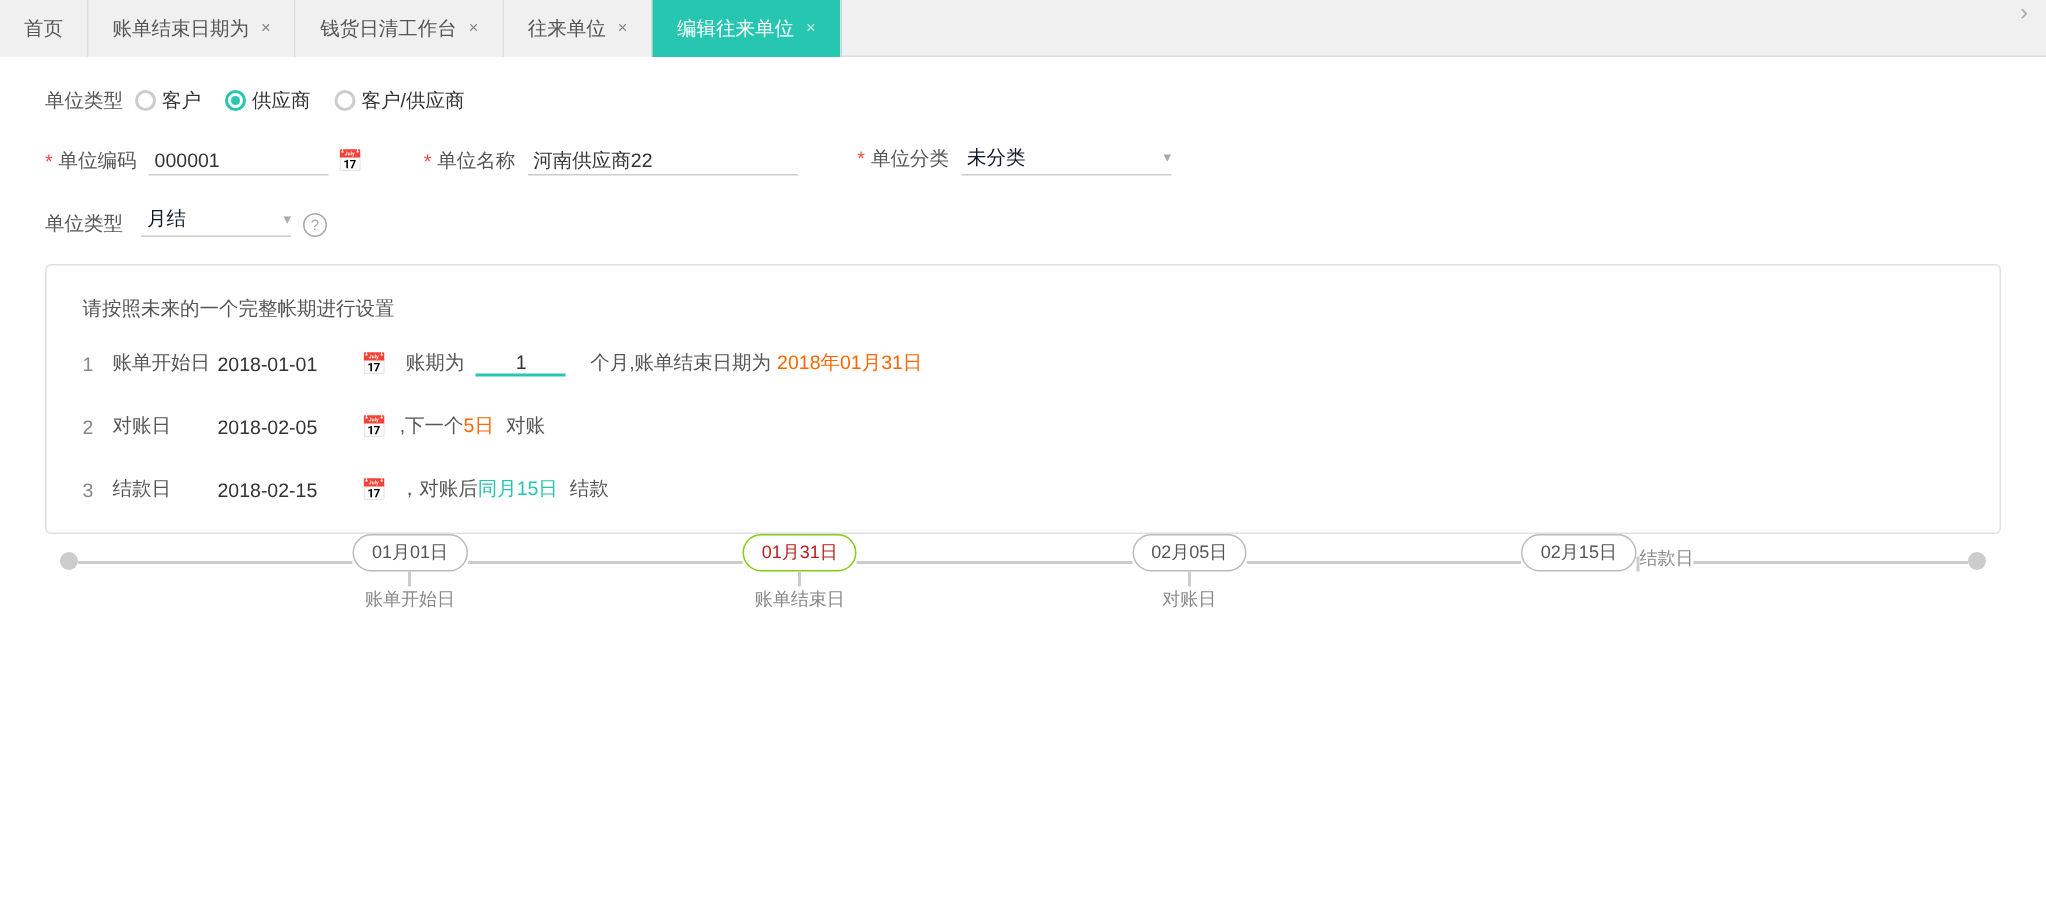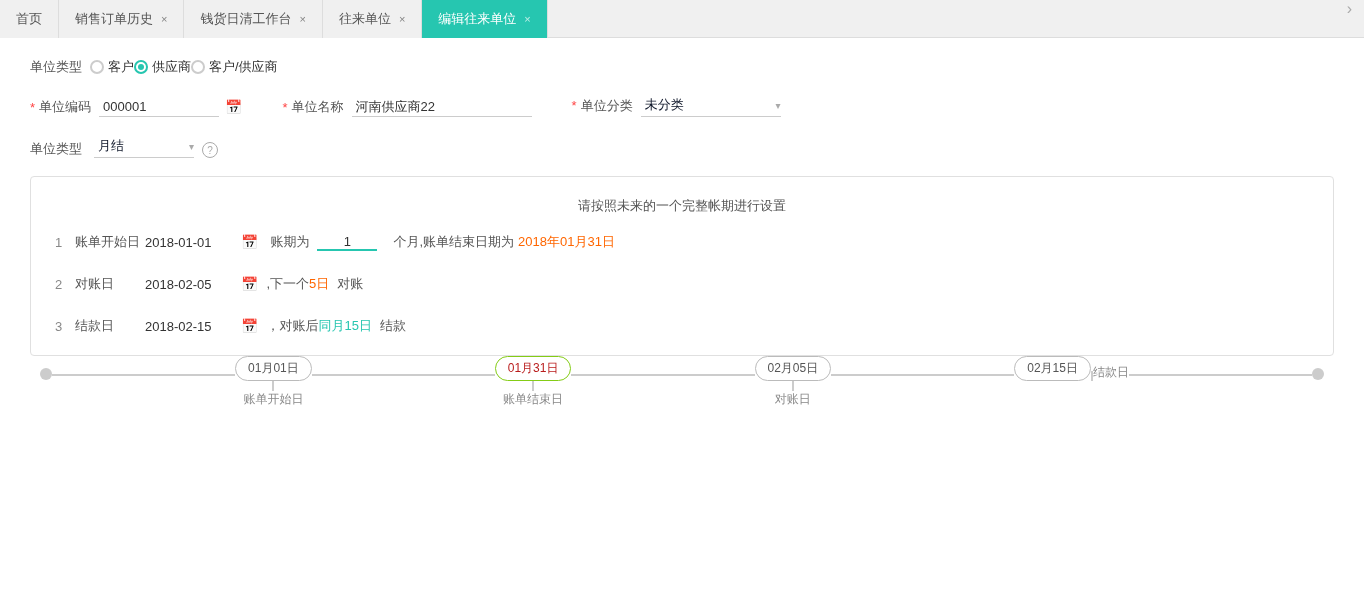--- a/index.html
+++ b/index.html
@@ -74,20 +74,21 @@
       font-size: 13px;
       padding: 2px 4px;
       color: #333;
       background: transparent;
     }
 
     
     .radio-group {
       display: flex;
       align-items: center;
+      gap: 16px;
     }
     .radio-item {
       display: flex;
       align-items: center;
       gap: 4px;
       cursor: pointer;
     }
     .radio-circle {
       width: 14px;
       height: 14px;
@@ -160,21 +161,20 @@
     .period-box {
       border: 1px solid #e0e0e0;
       border-radius: 4px;
       padding: 20px 24px;
       margin-top: 8px;
     }
     .period-title {
       font-size: 13px;
       color: #555;
       margin-bottom: 18px;
-      text-align: center;
     }
     .period-row {
       display: flex;
       align-items: center;
       margin-bottom: 24px;
     }
     .period-num {
       width: 20px;
       color: #888;
       font-size: 13px;
@@ -219,21 +219,21 @@
     }
   </style>
 </head>
 <body>
 
 <div class="tab-bar">
   <div class="tab">
     <span>首页</span>
   </div>
   <div class="tab">
-    <span>销售订单历史</span>
+    <span>账单结束日期为</span>
     <span class="close-btn">×</span>
   </div>
   <div class="tab">
     <span>钱货日清工作台</span>
     <span class="close-btn">×</span>
   </div>
   <div class="tab">
     <span>往来单位</span>
     <span class="close-btn">×</span>
   </div>

